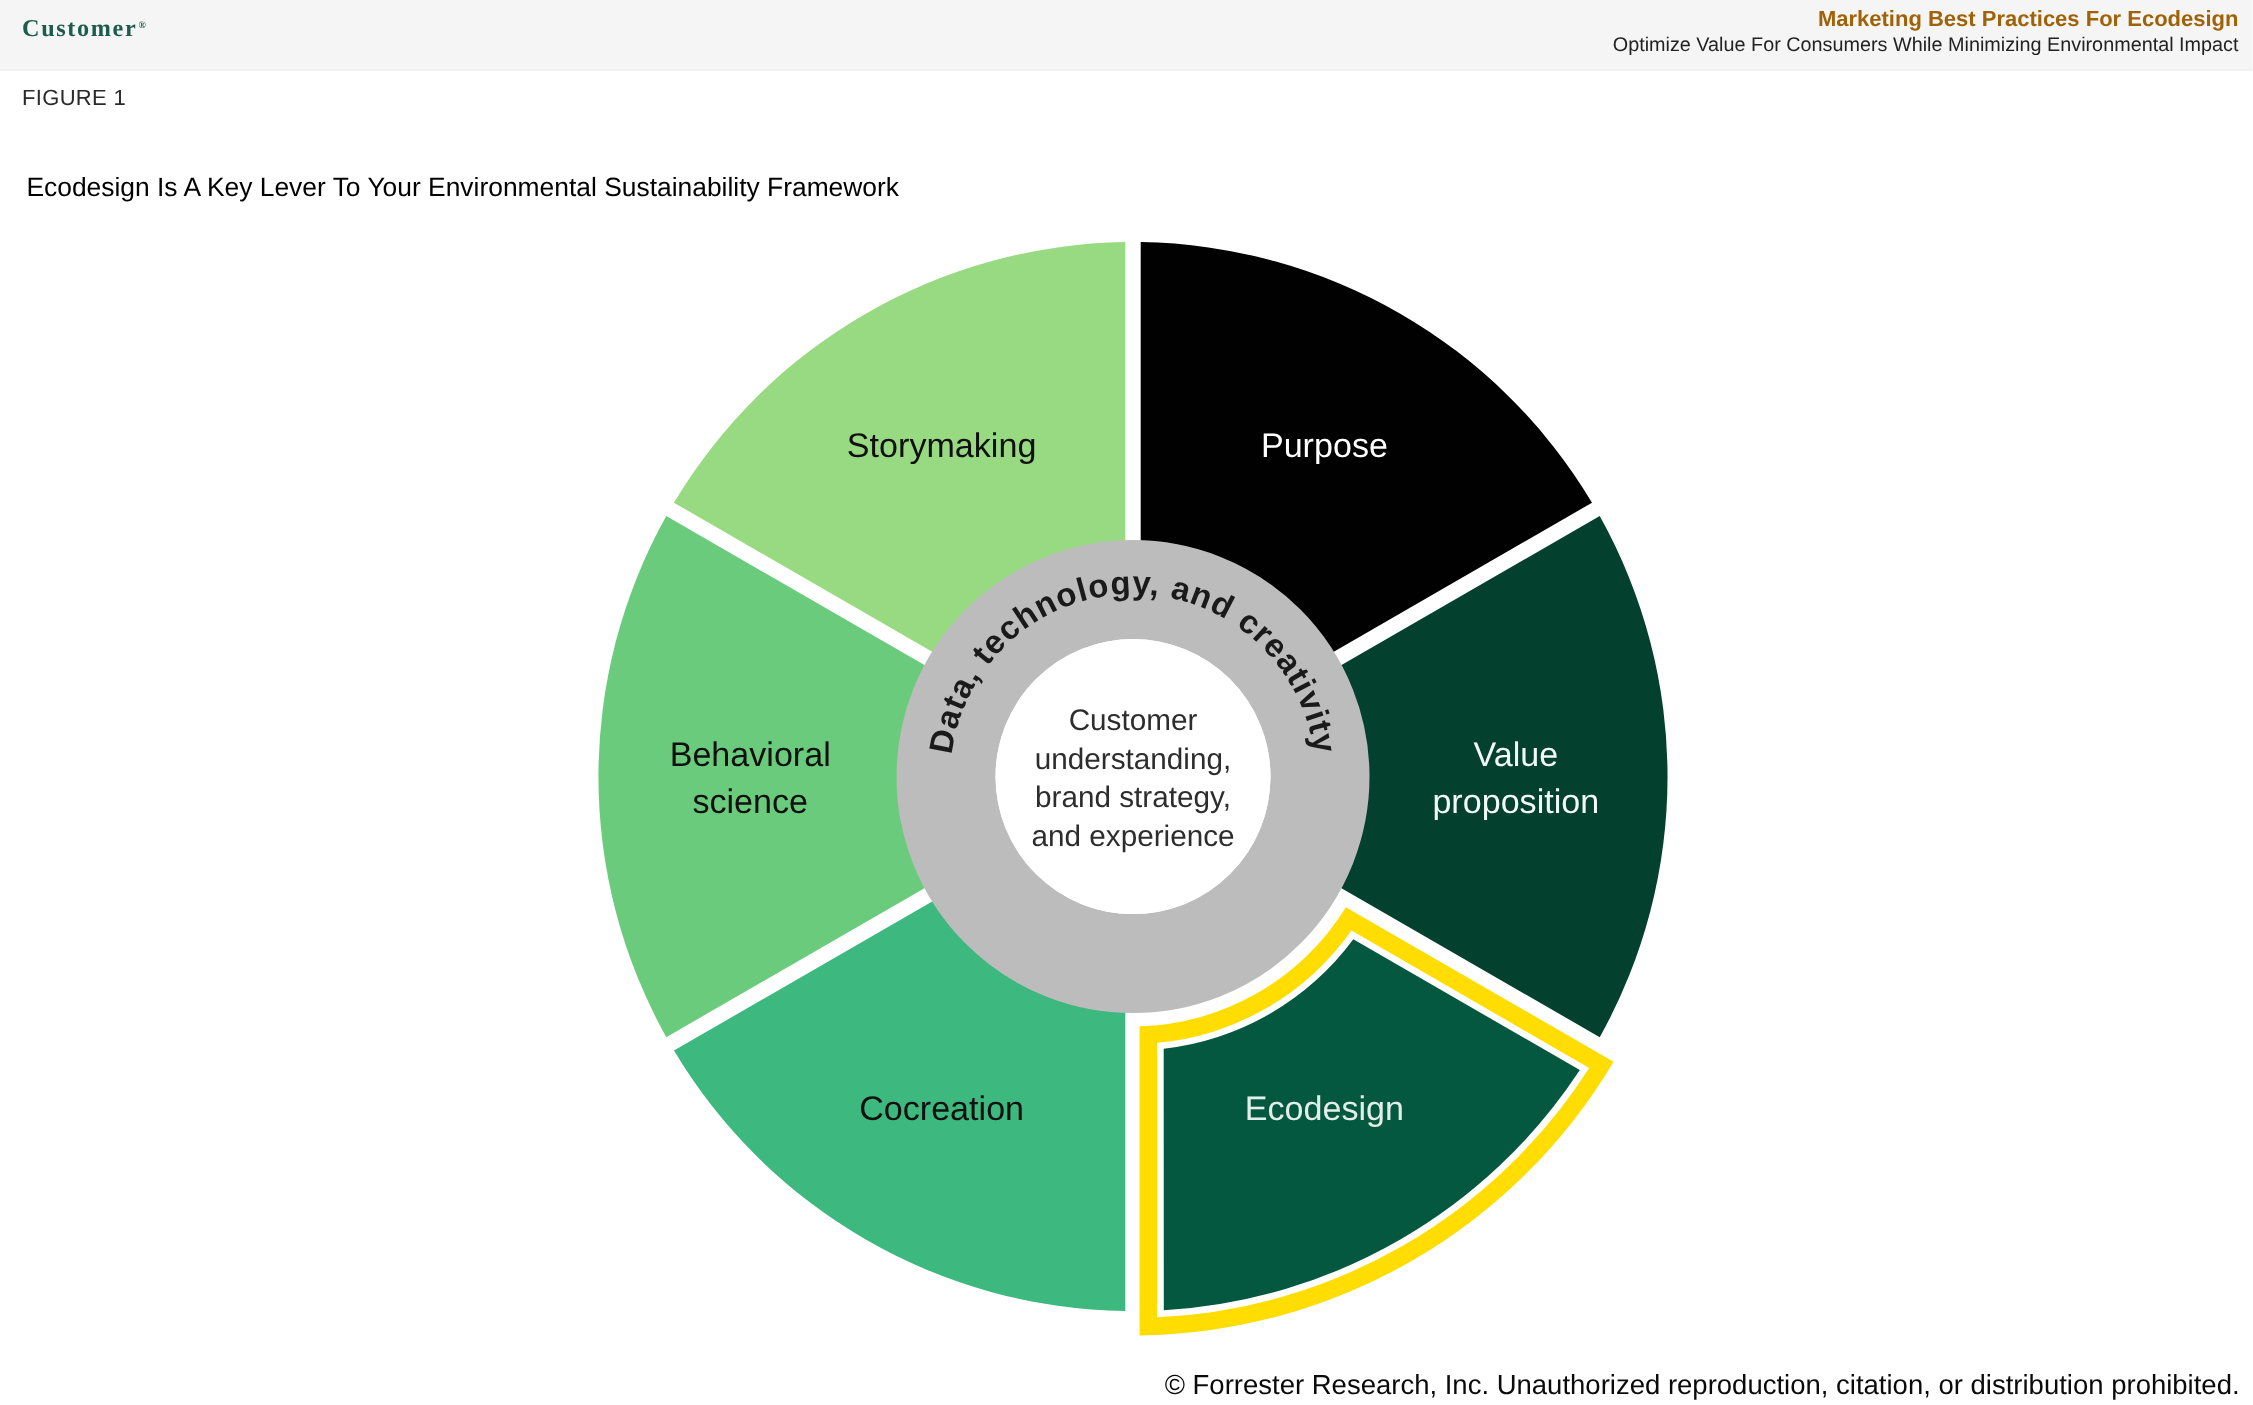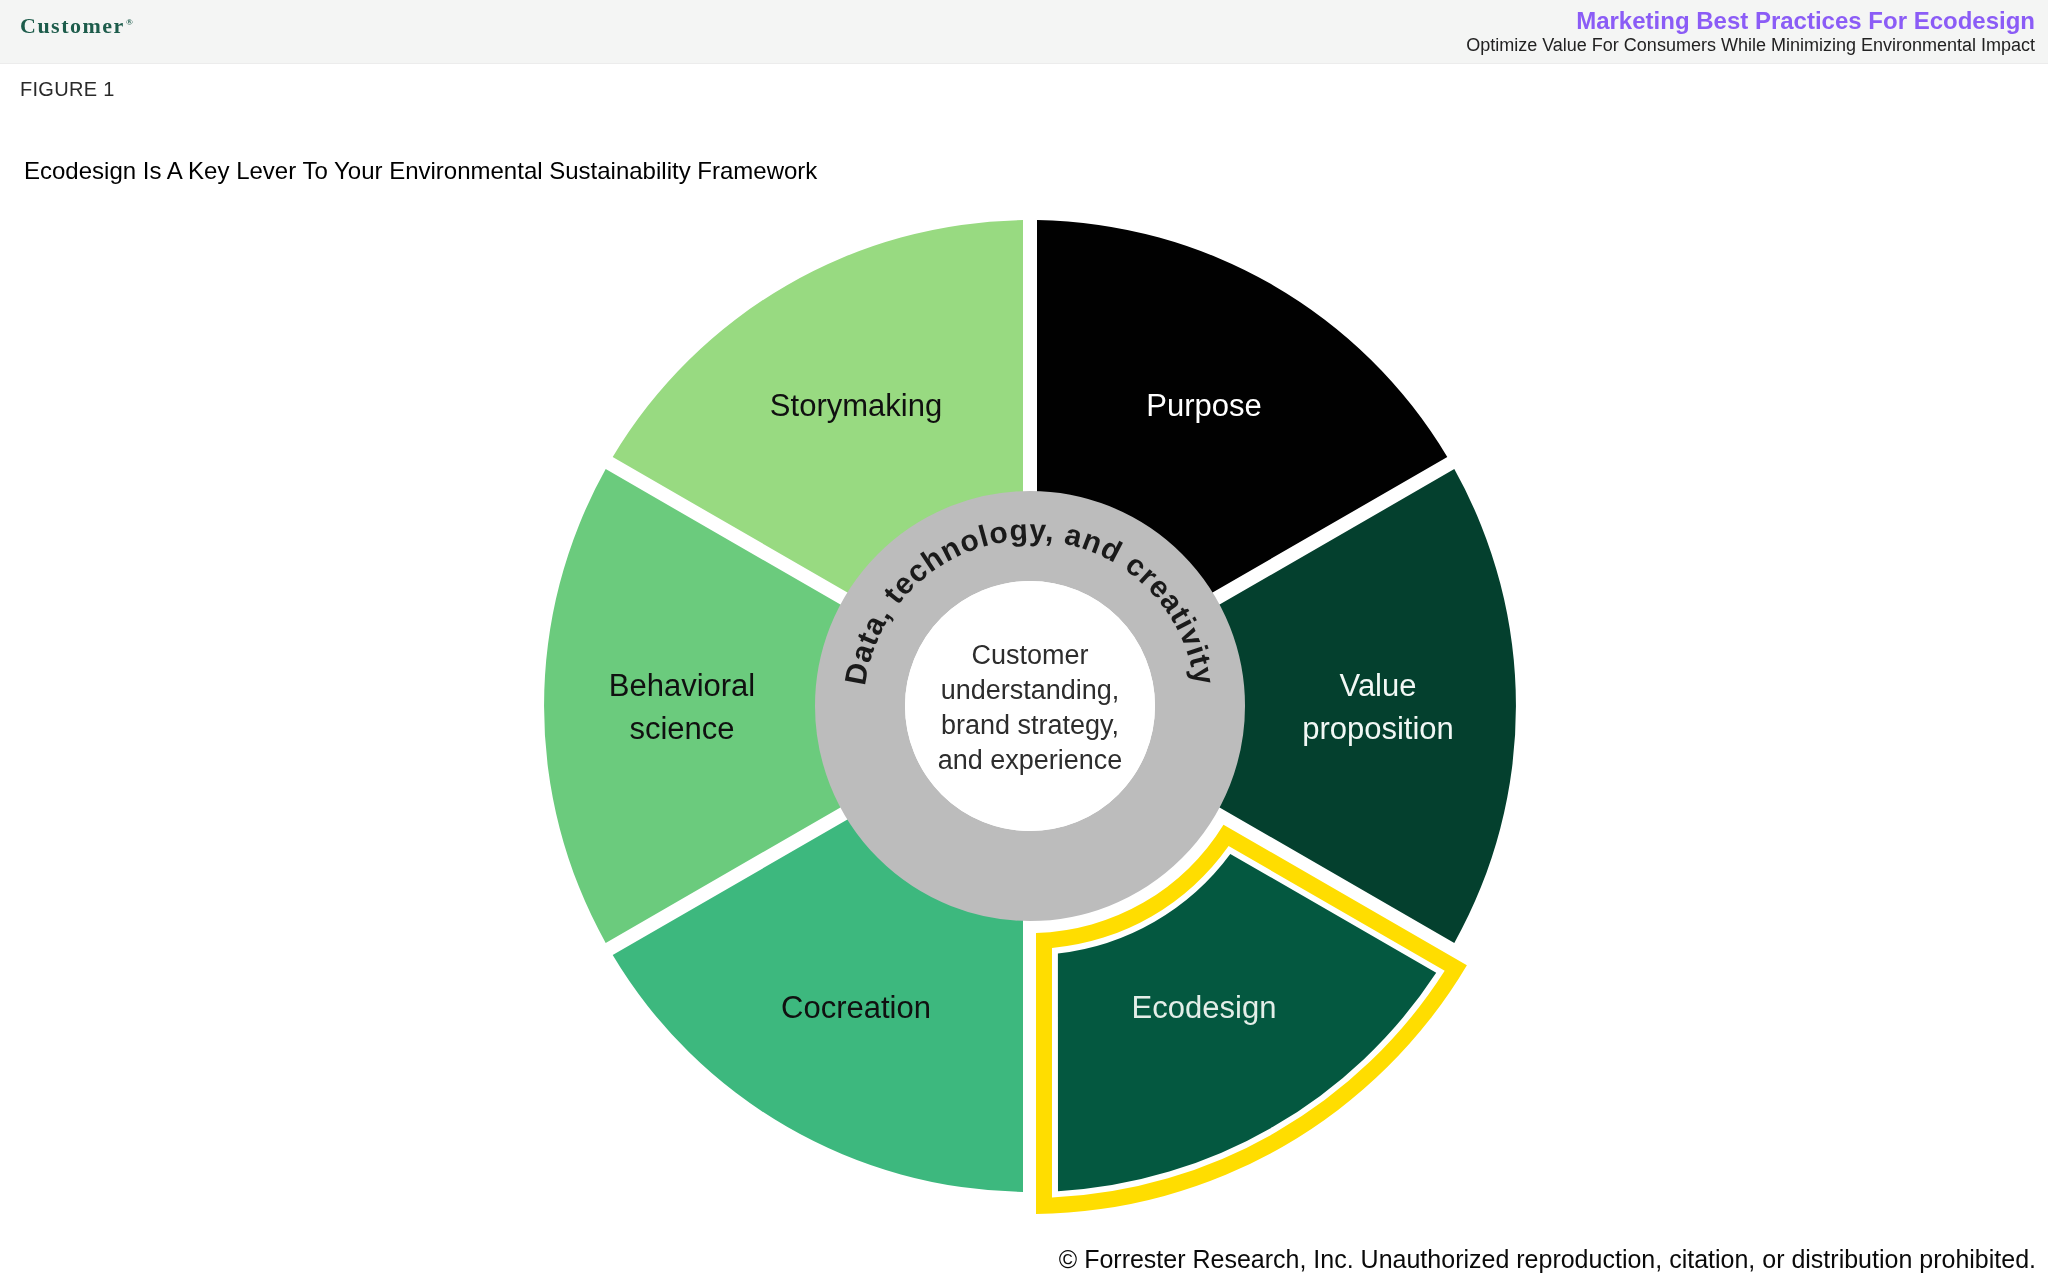--- a/index.html
+++ b/index.html
@@ -10,21 +10,21 @@
   
   .header-band { position:absolute; left:0; top:0; width:2048px; height:64px;
                  background:#f4f5f4; border-bottom:1px solid #ececec; }
   .logo { position:absolute; left:20px; top:13px; color:#1d5c4b;
           font-family:"Liberation Serif", serif; font-size:22px; letter-spacing:1.5px;
           font-weight:600; white-space:nowrap; }
   .logo .logo-text::first-letter { font-size:28px; }
   .logo sup { font-size:9px; vertical-align:super; margin-left:1px; }
 
   .header-right { position:absolute; right:13px; top:0; text-align:right; }
-  .doc-title { font-size:24px; font-weight:bold; color:#8b5cf6; margin-top:7px; }
+  .doc-title { font-size:20px; font-weight:bold; color:#a16207; margin-top:7px; }
   .doc-subtitle { font-size:18px; font-weight:normal; color:#222; }
 
   
   .figure-label { position:absolute; left:20px; top:78px; font-size:20px; color:#2a2a2a;
                   letter-spacing:0.3px; }
   .figure-title { position:absolute; left:24px; top:109px; font-size:24px; font-weight:normal;
                   color:#000;margin-top:48px; }
 
   
   .wheel-svg { position:absolute; left:520px; top:196px; width:1020px; height:1020px;

